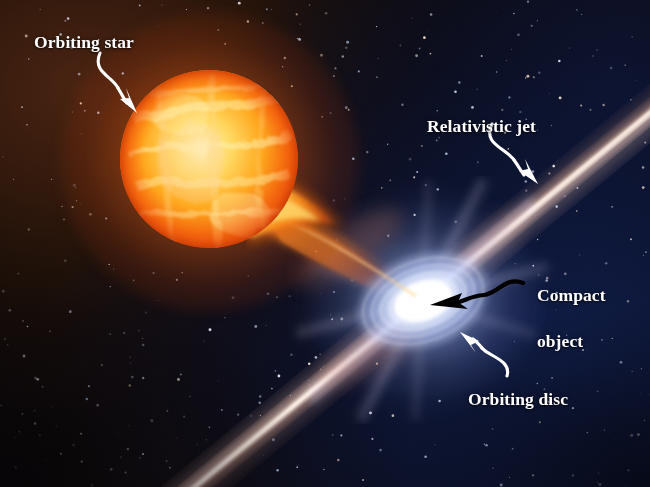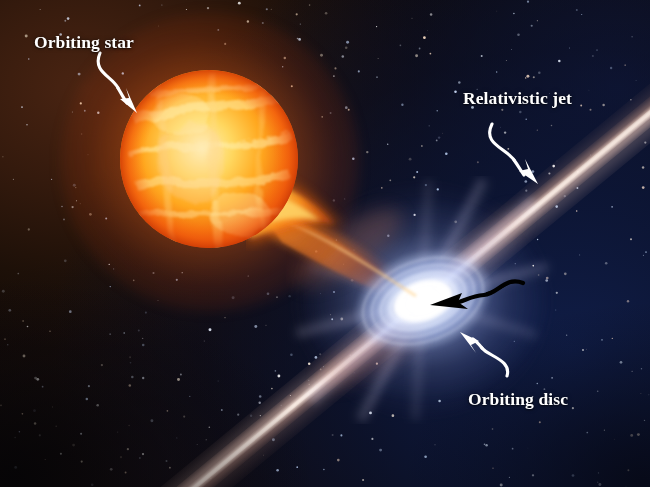--- a/index.html
+++ b/index.html
@@ -61,21 +61,21 @@
   #disc-rays{position:absolute;left:286px;top:176px;width:280px;height:248px;}
   #disc-core{position:absolute;left:352px;top:240px;width:142px;height:122px;}
   
   .label{
     position:absolute;color:#ffffff;font-weight:bold;
     font-size:17.5px;line-height:23px;letter-spacing:.1px;
     text-shadow:0 0 4px rgba(0,0,0,.55), 0 1px 2px rgba(0,0,0,.6);
     white-space:pre;
   }
   #lbl-orbiting-star{left:34px;top:31px;}
-  #lbl-relativistic-jet{left:427px;top:87px;margin-left:36px;}
+  #lbl-relativistic-jet{left:427px;top:115px;}
   #lbl-compact-object{left:519px;top:261px;}
   #lbl-accretion-disc{left:468px;top:388px;}
 </style>
 </head>
 <body>
 
 <div id="scene">
 
   <div class="layer" id="bg-base"></div>
   <div class="layer" id="bg-navy"></div>
@@ -659,16 +659,20 @@
       <path d="M507,376 C512,360 488,356 482,348" stroke="#ffffff" stroke-width="3.1" fill="none" stroke-linecap="round"></path>
       <path d="M482,348 C478,343 476,341 473,339" stroke="#ffffff" stroke-width="3.2" fill="none" stroke-linecap="round"></path>
       <path d="M460,332 L479,341 L471,345 L476,353 Z" fill="#ffffff"></path>
     </g>
   </svg>
 
   <div class="label" id="lbl-orbiting-star">Orbiting star</div>
 
   <div class="label" id="lbl-relativistic-jet">Relativistic jet</div>
 
+  <div class="label" id="lbl-compact-object">
+    <span>Compact</span><br>
+    <span>object</span>
+  </div>
 
   <div class="label" id="lbl-accretion-disc">Orbiting disc</div>
 
 </div>
 
 </body></html>

